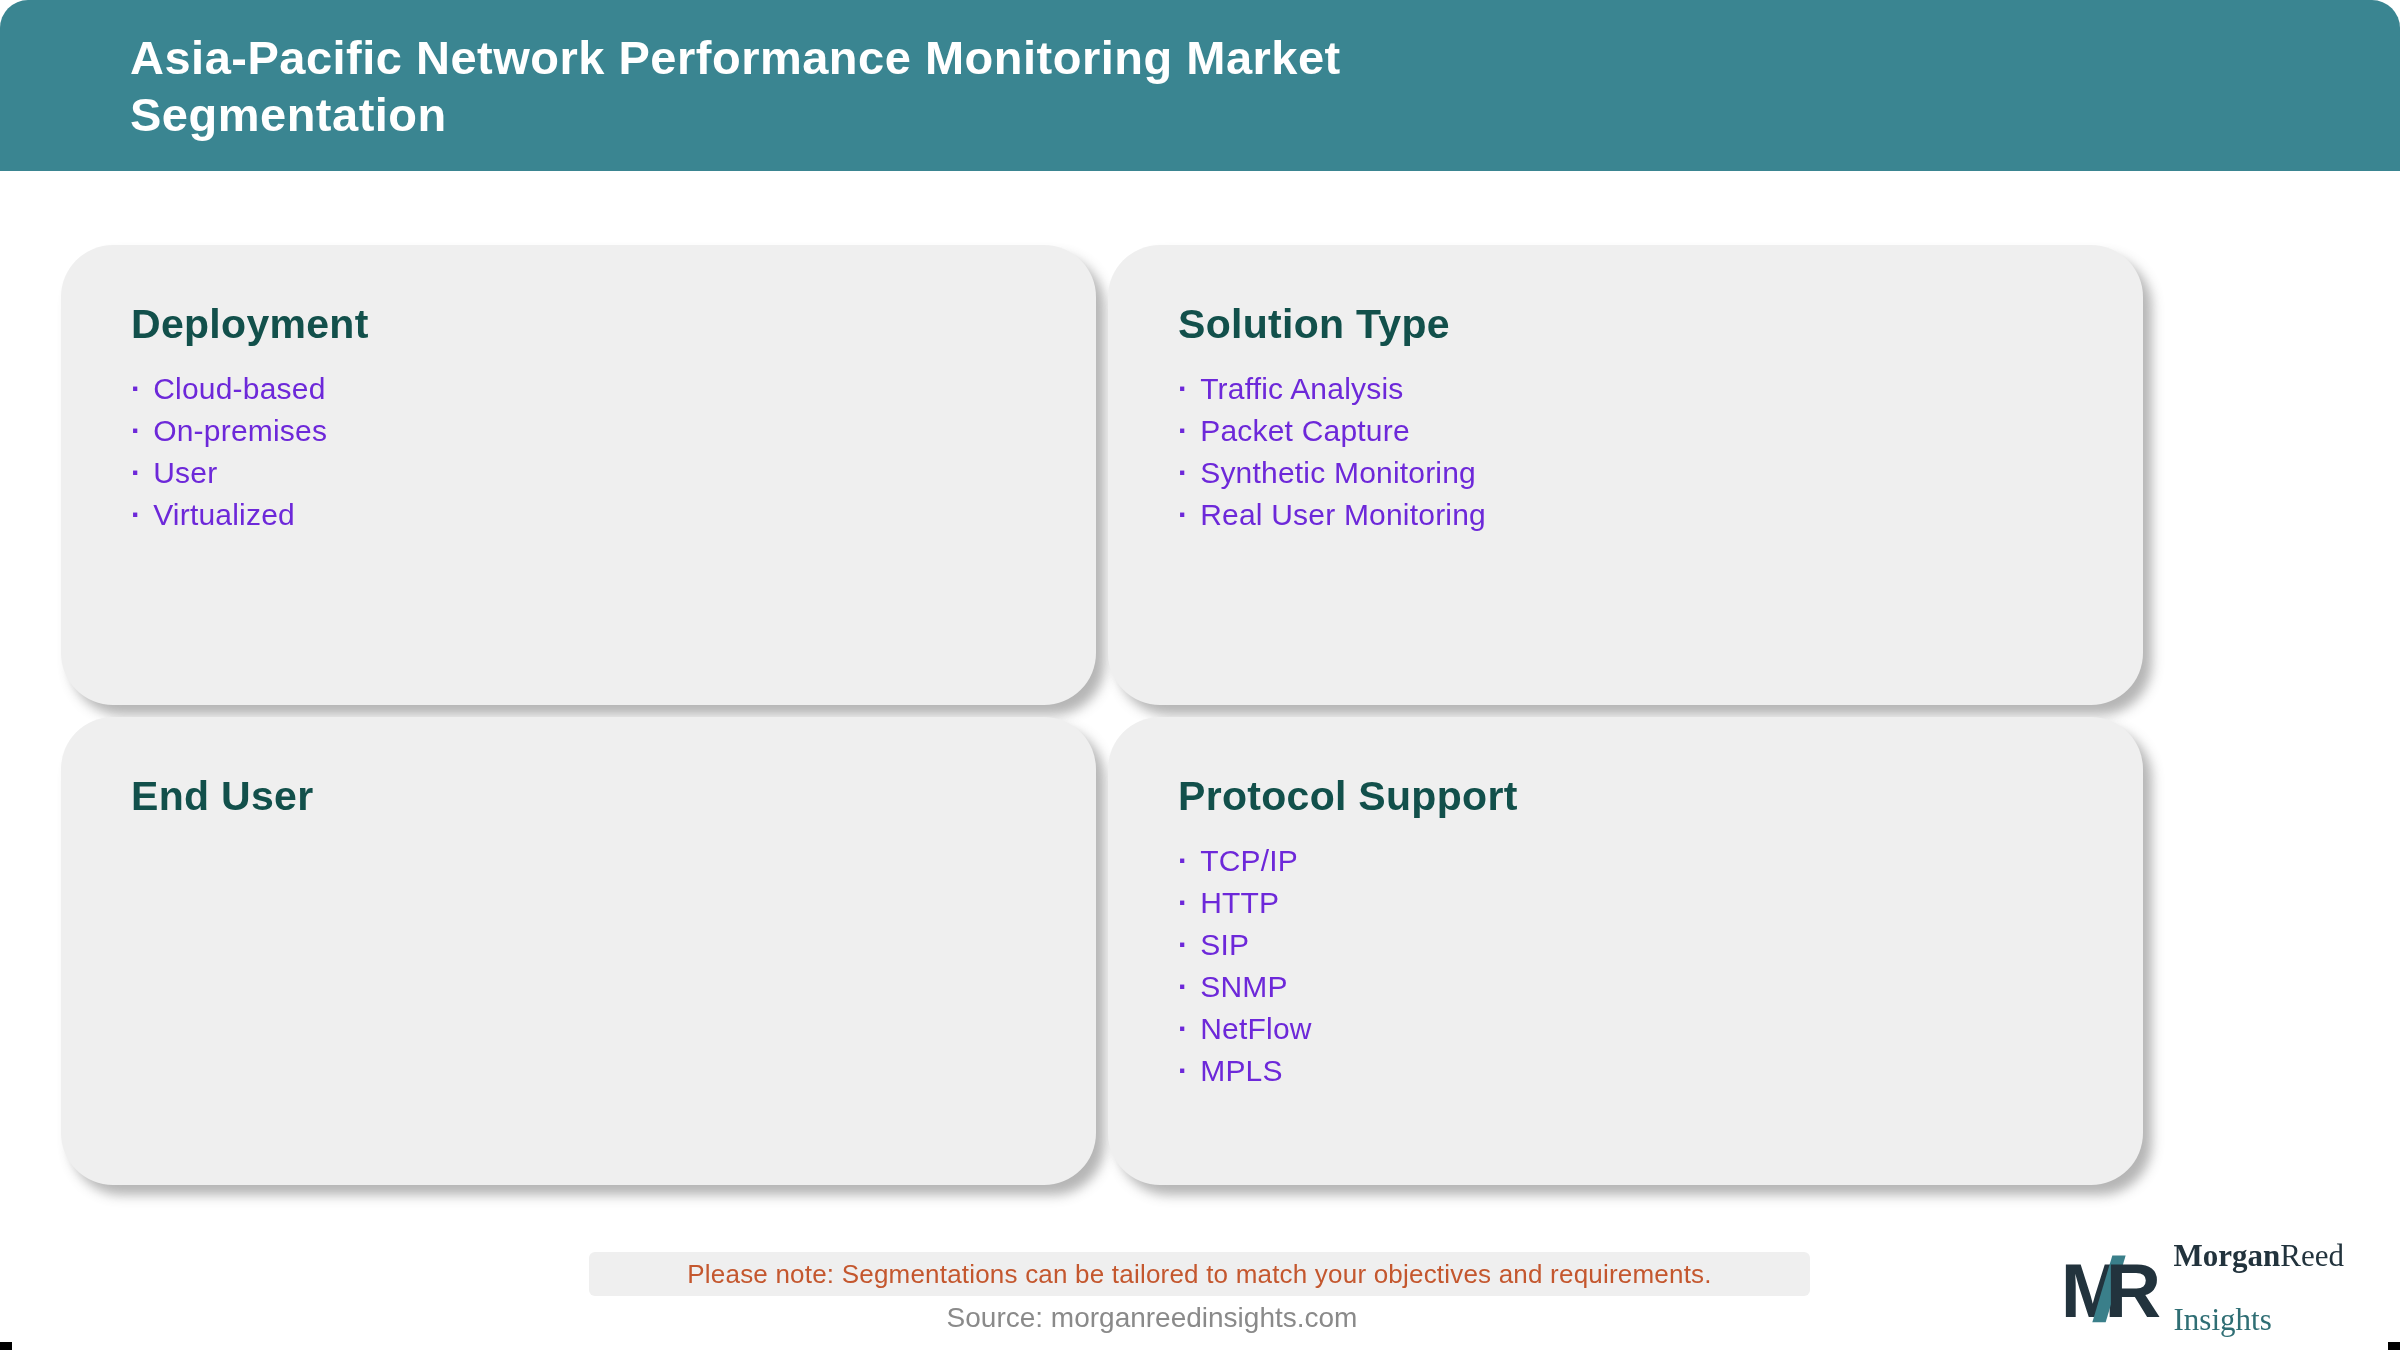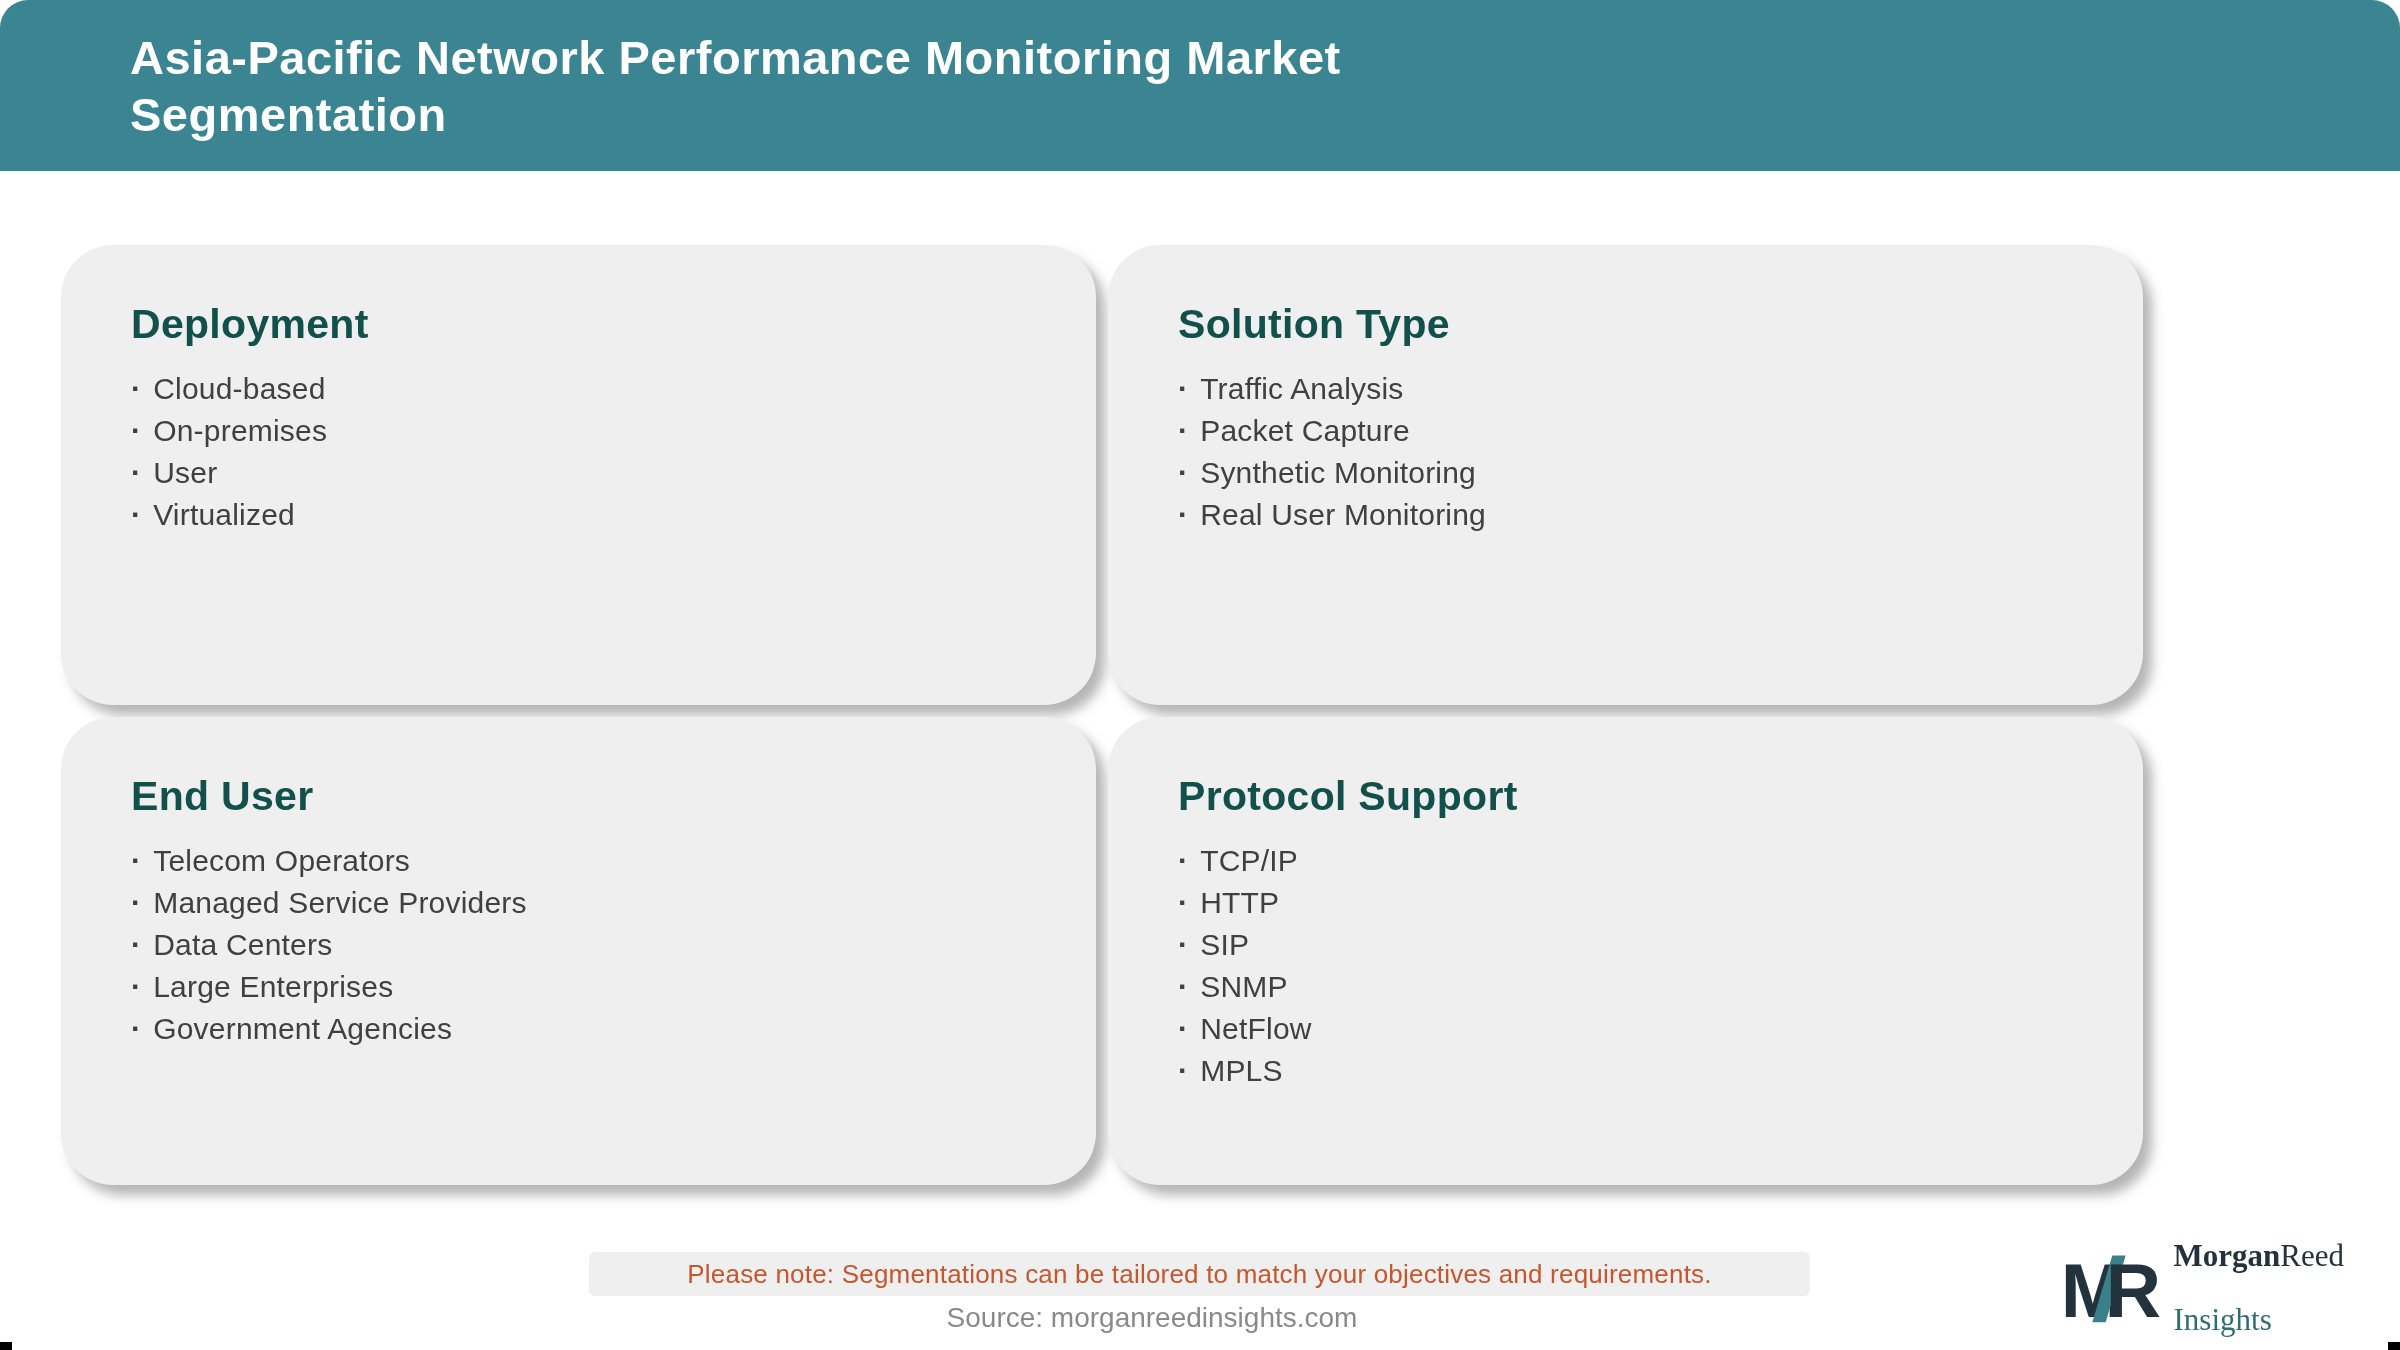--- a/index.html
+++ b/index.html
@@ -65,21 +65,21 @@
     color: #12504B;
     letter-spacing: 0.3px;
   }
   .card ul {
     list-style: none;
     margin: 0;
     padding: 0;
   }
   .card li {
     font-size: 30px;
-    color: #404040;
+    color: #6d28d9;
     line-height: 42px;
     letter-spacing: 0.2px;
   }
   .card li::before {
     content: "·";
     font-weight: 700;
     margin-right: 12px;
   }
 
   
@@ -180,27 +180,20 @@
       <ul>
         <li>Traffic Analysis</li>
         <li>Packet Capture</li>
         <li>Synthetic Monitoring</li>
         <li>Real User Monitoring</li>
       </ul>
     </div>
 
     <div class="card">
       <h2 class="card-title">End User</h2>
-      <ul>
-        <li>Telecom Operators</li>
-        <li>Managed Service Providers</li>
-        <li>Data Centers</li>
-        <li>Large Enterprises</li>
-        <li>Government Agencies</li>
-      </ul>
     </div>
 
     <div class="card">
       <h2 class="card-title">Protocol Support</h2>
       <ul>
         <li>TCP/IP</li>
         <li>HTTP</li>
         <li>SIP</li>
         <li>SNMP</li>
         <li>NetFlow</li>

